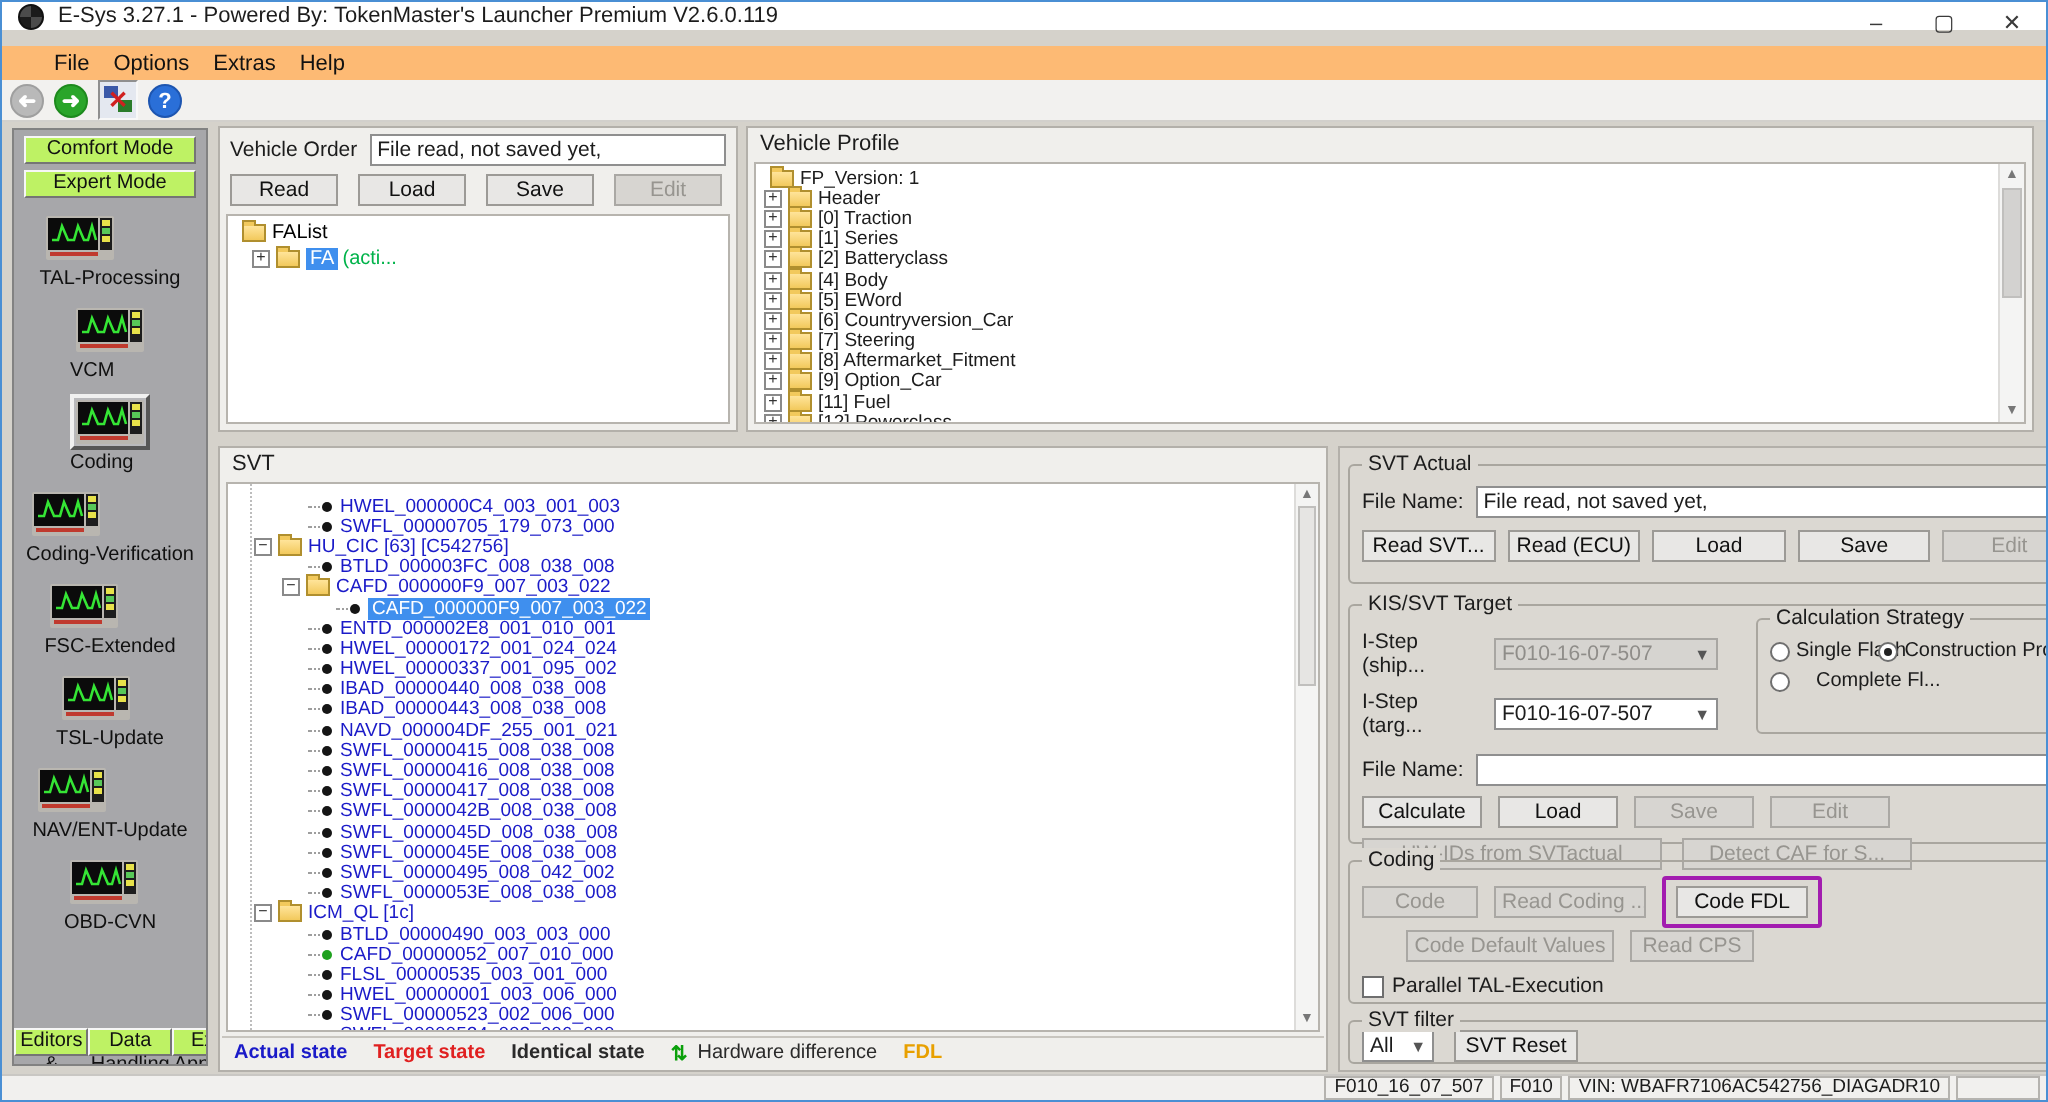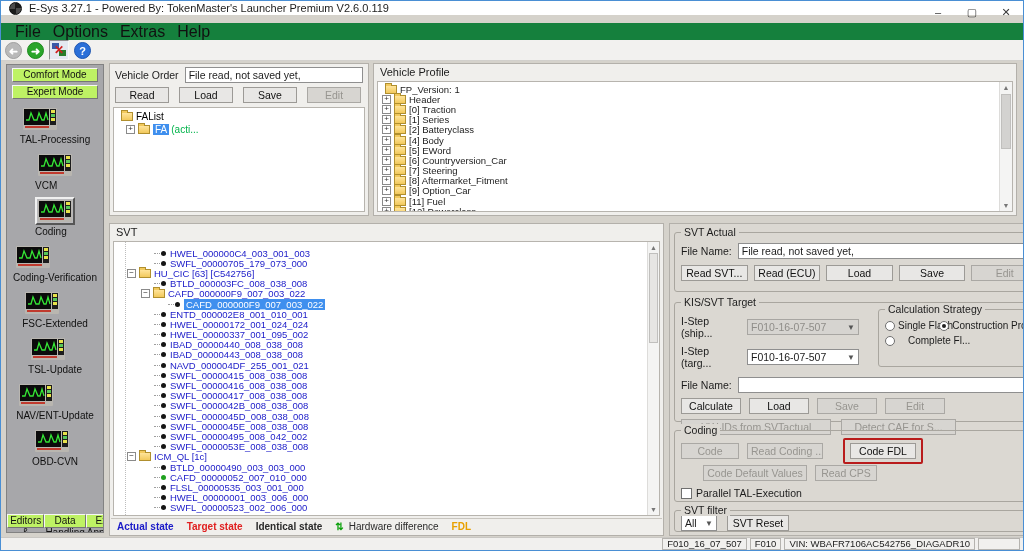--- a/index.html
+++ b/index.html
@@ -5,21 +5,21 @@
   *{box-sizing:border-box;margin:0;padding:0}
   body{font-family:"Liberation Sans",sans-serif;background:#888}
   .window{position:relative;width:1024px;height:551px;background:#d5d2cb;border:1px solid #4a8fd4;overflow:hidden}
   
   .titlebar{position:absolute;top:0;left:0;right:0;height:14px;background:#fff;display:flex;align-items:center}
   .app-icon{width:13px;height:13px;border-radius:50%;margin:0 7px 0 8px;background:conic-gradient(#1b1b1b 0 25%,#4b4b4b 25% 50%,#1b1b1b 50% 75%,#4b4b4b 75%);border:1px solid #111}
   .title-text{font-size:11px;color:#1c1c1c}
   .win-controls{margin-left:auto;display:flex;height:100%}
   .win-btn{width:34px;text-align:center;font-size:11px;color:#3a3a3a;line-height:22px}
   
-  .menubar{position:absolute;top:22px;left:0;right:0;height:17px;background:#15803d;display:flex;align-items:center;font-size:16px;color:#111;padding-left:8px}
+  .menubar{position:absolute;top:22px;left:0;right:0;height:17px;background:#fdba74;display:flex;align-items:center;font-size:11px;color:#111;padding-left:20px}
   .menu-item{padding:0 6px}
   .toolbar{position:absolute;top:39px;left:0;right:0;height:21px;background:#f2f1ef;border-bottom:1px solid #d2d0cc;display:flex;align-items:center;gap:5px;padding-left:4px}
   .tb-circle{width:17px;height:17px;border-radius:50%;color:#fff;font-size:11px;line-height:16px;text-align:center;font-weight:bold}
   .tb-back{background:#b9b9b9;border:1px solid #9f9f9f}
   .tb-fwd{background:#2aa52a;border:1px solid #1d8a1d}
   .tb-help{background:#2a6fd8;border:1px solid #1d55b0}
   .tb-conn{width:20px;height:20px;background:#e4e8f0;border:1px solid;border-color:#8f8f8f #f8f8f8 #f8f8f8 #8f8f8f;position:relative;font-size:12px;color:#d02020;text-align:center;line-height:18px;font-weight:bold}
   .tb-conn::before{content:"";position:absolute;left:2px;top:2px;width:7px;height:6px;background:#3b59a8}
   .tb-conn::after{content:"";position:absolute;right:2px;bottom:3px;width:7px;height:6px;background:#2a7c2a}
   .tb-conn span{position:relative;z-index:2}
@@ -76,21 +76,21 @@
   .group-title{position:absolute;top:-7px;left:6px;background:#dbd8d2;font-size:10.5px;color:#1c1c1c;padding:0 3px;line-height:12px}
   .g-row{display:flex;align-items:center;gap:6px;margin:0 6px;font-size:10.5px;color:#1c1c1c}
   .combo{height:16px;border:1px solid #8f8f8f;background:#fff;font-size:10.5px;padding:0 3px;display:flex;align-items:center;justify-content:space-between;color:#1c1c1c}
   .combo .arrow{font-size:8px;color:#555;margin-left:4px}
   .combo.disabled{background:#d6d4d0;color:#8f8d89;border-color:#a8a6a2}
   .radio{width:10px;height:10px;border-radius:50%;border:1px solid #6f6f6f;background:#fff;position:relative;flex:0 0 10px}
   .radio.on::after{content:"";position:absolute;left:2px;top:2px;width:4px;height:4px;border-radius:50%;background:#222}
   .checkbox{width:11px;height:11px;border:1px solid #6f6f6f;background:#fff;flex:0 0 11px}
   .calcbox{position:absolute;right:6px;top:6px;width:160px;height:58px;border:1px solid #a9a69f;border-radius:3px}
   .calcbox .group-title{background:#dbd8d2}
-  .redbox{border:2px solid #b91c1c;border-radius:2px;padding:3px 5px;margin:-5px 12px}
+  .redbox{border:2px solid #a21caf;border-radius:2px;padding:3px 5px;margin:-5px 0}
   
   .statusbar{position:absolute;left:0;right:0;bottom:0;height:13px;background:#f1f0ee;border-top:1px solid #c9c7c3;display:flex;align-items:center;gap:3px;padding:0 3px;font-size:9.5px;color:#1c1c1c}
   .seg{border:1px solid #b5b3af;height:12px;line-height:10px;padding:0 4px;background:#f1f0ee;white-space:nowrap}
   .seg-fill{flex:1;border:none}
   .seg-end{width:42px}
 </style>
 </head>
 <body>
 
 <div class="window">

